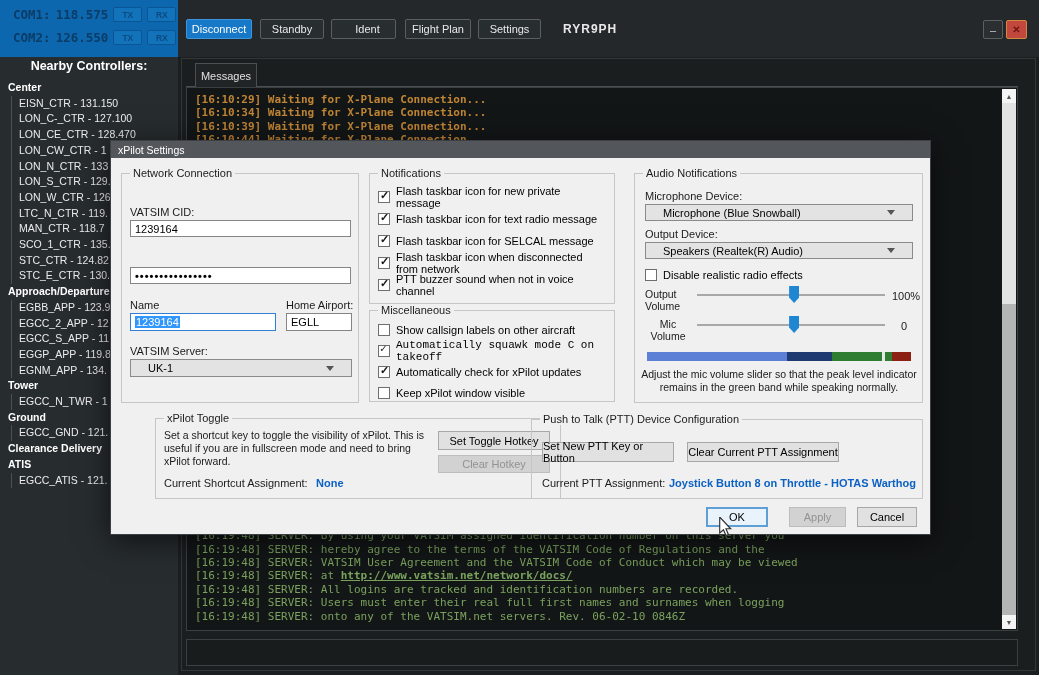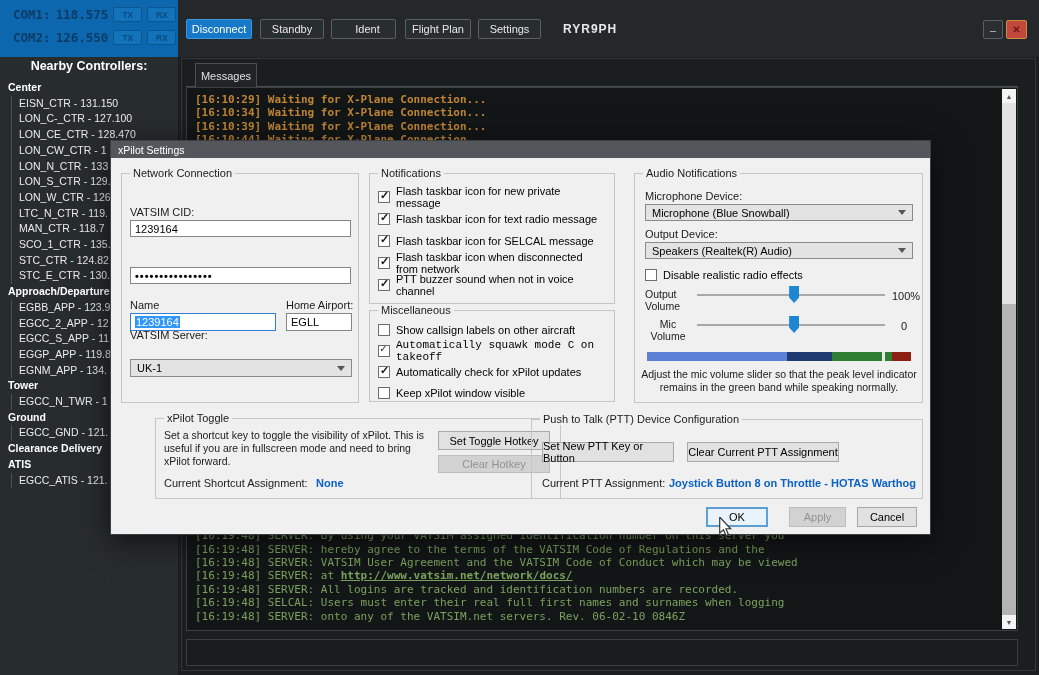--- a/index.html
+++ b/index.html
@@ -69,21 +69,21 @@
                display:flex; align-items:center; padding-left:7px; }
   .grp { position:absolute; border:1px solid #c6c6c6; }
   .grp-legend { position:absolute; top:-7px; left:8px; background:#f0f0f0; padding:0 3px;
                 font-size:11px; color:#1b1b1b; white-space:nowrap; }
   .flabel { position:absolute; font-size:11px; color:#1b1b1b; white-space:nowrap; }
   .tfield { position:absolute; background:#fff; border:1px solid #858585; font-size:11px;
             padding:0 4px; display:flex; align-items:center; color:#000; }
   .tfield.focus { border:1px solid #2f7fd6; }
   .sel-text { background:#3297fd; color:#fff; padding:0 1px; }
   .combo { position:absolute; background:#e3e3e3; border:1px solid #8a8a8a; font-size:11px;
-           padding:0 6px; display:flex; align-items:center; justify-content:space-between; color:#000; }
+           padding:0 17px; display:flex; align-items:center; justify-content:space-between; color:#000; }
   .chev { width:0; height:0; border-left:4px solid transparent; border-right:4px solid transparent;
           border-top:5px solid #555; }
   .check-row { display:flex; gap:6px; align-items:center; height:22px; font-size:11px; color:#000; }
   .cb { width:12px; height:12px; border:1px solid #6e6e6e; background:#fff; position:relative; flex:none; }
   .cb.checked::after { content:'✓'; position:absolute; left:1px; top:-2px; font-size:11px;
                        font-weight:bold; color:#1a1a1a; line-height:1; }
   .wbtn { position:absolute; background:#e1e1e1; border:1px solid #a8a8a8; font-size:11px;
           display:flex; align-items:center; justify-content:center; color:#000; }
   .wbtn.disabled { background:#d2d2d2; color:#929292; border-color:#bdbdbd; }
   .wbtn.default { background:#e9f3fb; border:1px solid #5e9fd6; box-shadow:inset 0 0 0 1px #5e9fd6; }
@@ -258,21 +258,21 @@
         <div class="logline"><span>[16:19:48] SERVER: By using your VATSIM assigned identification number on this server you</span><span class="log-link"></span></div>
 
         <div class="logline"><span>[16:19:48] SERVER: hereby agree to the terms of the VATSIM Code of Regulations and the</span><span class="log-link"></span></div>
 
         <div class="logline"><span>[16:19:48] SERVER: VATSIM User Agreement and the VATSIM Code of Conduct which may be viewed</span><span class="log-link"></span></div>
 
         <div class="logline"><span>[16:19:48] SERVER: at </span><span class="log-link">http://www.vatsim.net/network/docs/</span></div>
 
         <div class="logline"><span>[16:19:48] SERVER: All logins are tracked and identification numbers are recorded.</span><span class="log-link"></span></div>
 
-        <div class="logline"><span>[16:19:48] SELCAL: Users must enter their real full first names and surnames when logging</span><span class="log-link"></span></div>
+        <div class="logline"><span>[16:19:48] SERVER: Users must enter their real full first names and surnames when logging</span><span class="log-link"></span></div>
 
         <div class="logline"><span>[16:19:48] SERVER: onto any of the VATSIM.net servers. Rev. 06-02-10 0846Z</span><span class="log-link"></span></div>
       </div>
     <div class="sbar">
       <div class="sbar-up">▲</div>
       <div class="sbar-thumb"></div>
       <div class="sbar-down">▼</div>
     </div>
   </div>
   <div class="cmd"></div>
@@ -285,21 +285,21 @@
       <span class="flabel" style="left:8px;top:32px;">VATSIM CID:</span>
       <div class="tfield" style="left:8px;top:46px;width:221px;height:17px;">1239164</div>
       <span class="flabel" style="left:8px;top:79px;margin-top:12px;">VATSIM Password:</span>
       <div class="tfield" style="left:8px;top:93px;width:221px;height:17px;font-weight:bold;letter-spacing:1px;">••••••••••••••••</div>
       <span class="flabel" style="left:8px;top:125px;">Name</span>
       <span class="flabel" style="left:164px;top:125px;">Home Airport:</span>
       <div class="tfield focus" style="left:8px;top:139px;width:146px;height:18px;">
           <span class="sel-text">1239164</span>
         </div>
       <div class="tfield" style="left:164px;top:139px;width:66px;height:18px;">EGLL</div>
-      <span class="flabel" style="left:8px;top:155px;">VATSIM Server:</span>
+      <span class="flabel" style="left:8px;top:171px;">VATSIM Server:</span>
       <div class="combo" style="left:8px;top:185px;width:222px;height:18px;">
         <span>UK-1</span>
         <span class="chev"></span>
       </div>
     </div>
 
     <div class="grp" style="left:258px;top:32px;width:246px;height:131px;padding:12px 8px 0;">
       <span class="grp-legend">Notifications</span>
       <div>
 

